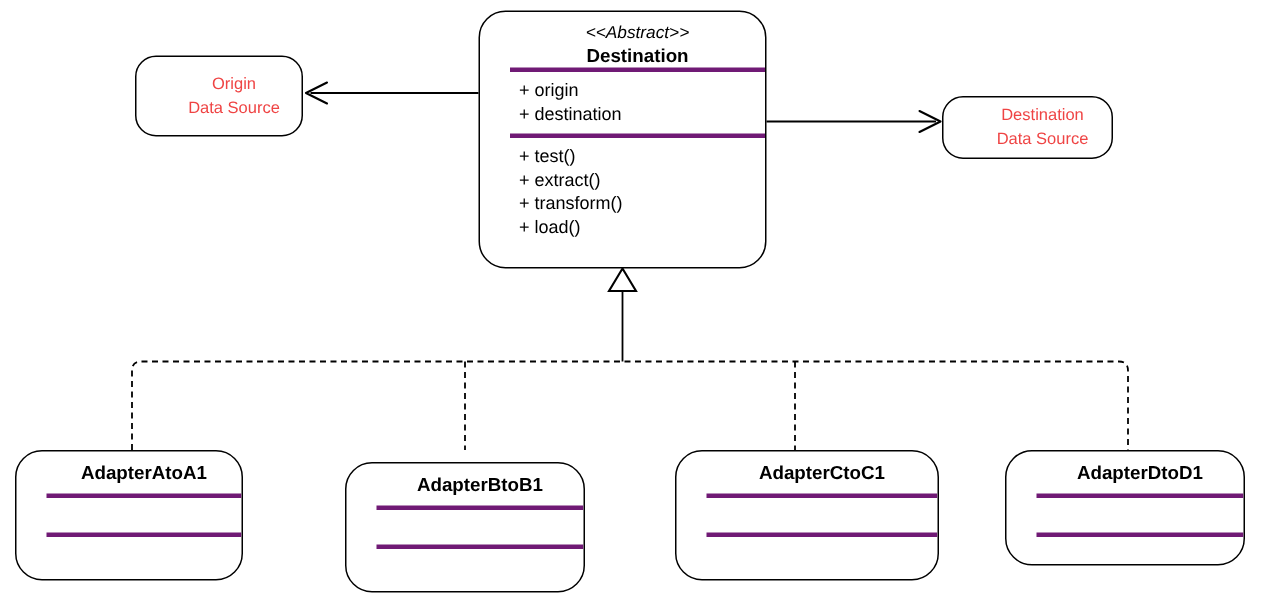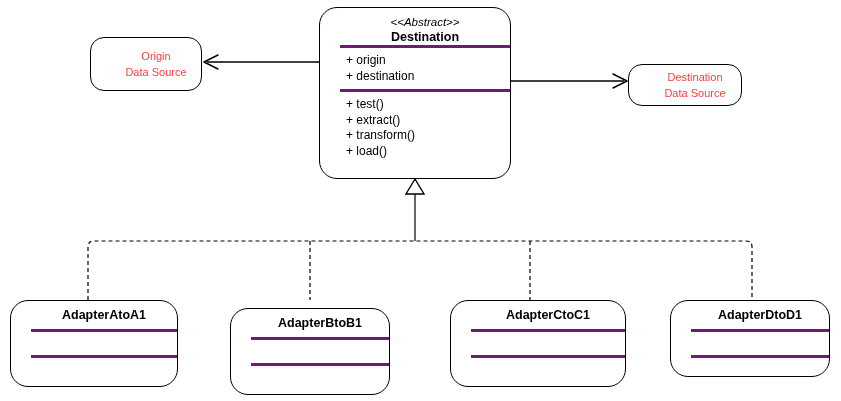--- a/index.html
+++ b/index.html
@@ -151,21 +151,21 @@
       </div>
     <div class="compartment members" id="base-methods">
         <div class="member">+ test()</div>
         <div class="member">+ extract()</div>
         <div class="member">+ transform()</div>
         <div class="member">+ load()</div>
       </div>
   </div>
 
   <div id="subclass-host">
-      <div class="node subclass" style="left: 10px; top: 300px; width: 168px; height: 87px;">
+      <div class="node subclass" style="left: 10px; top: 300px; width: 152px; height: 87px;">
         <div class="compartment header-comp">
           <div class="classname">AdapterAtoA1</div>
         </div>
         <div class="compartment empty-comp"></div>
         <div class="compartment empty-comp"></div>
       </div>
       <div class="node subclass" style="left: 230px; top: 308px; width: 160px; height: 87px;">
         <div class="compartment header-comp">
           <div class="classname">AdapterBtoB1</div>
         </div>

